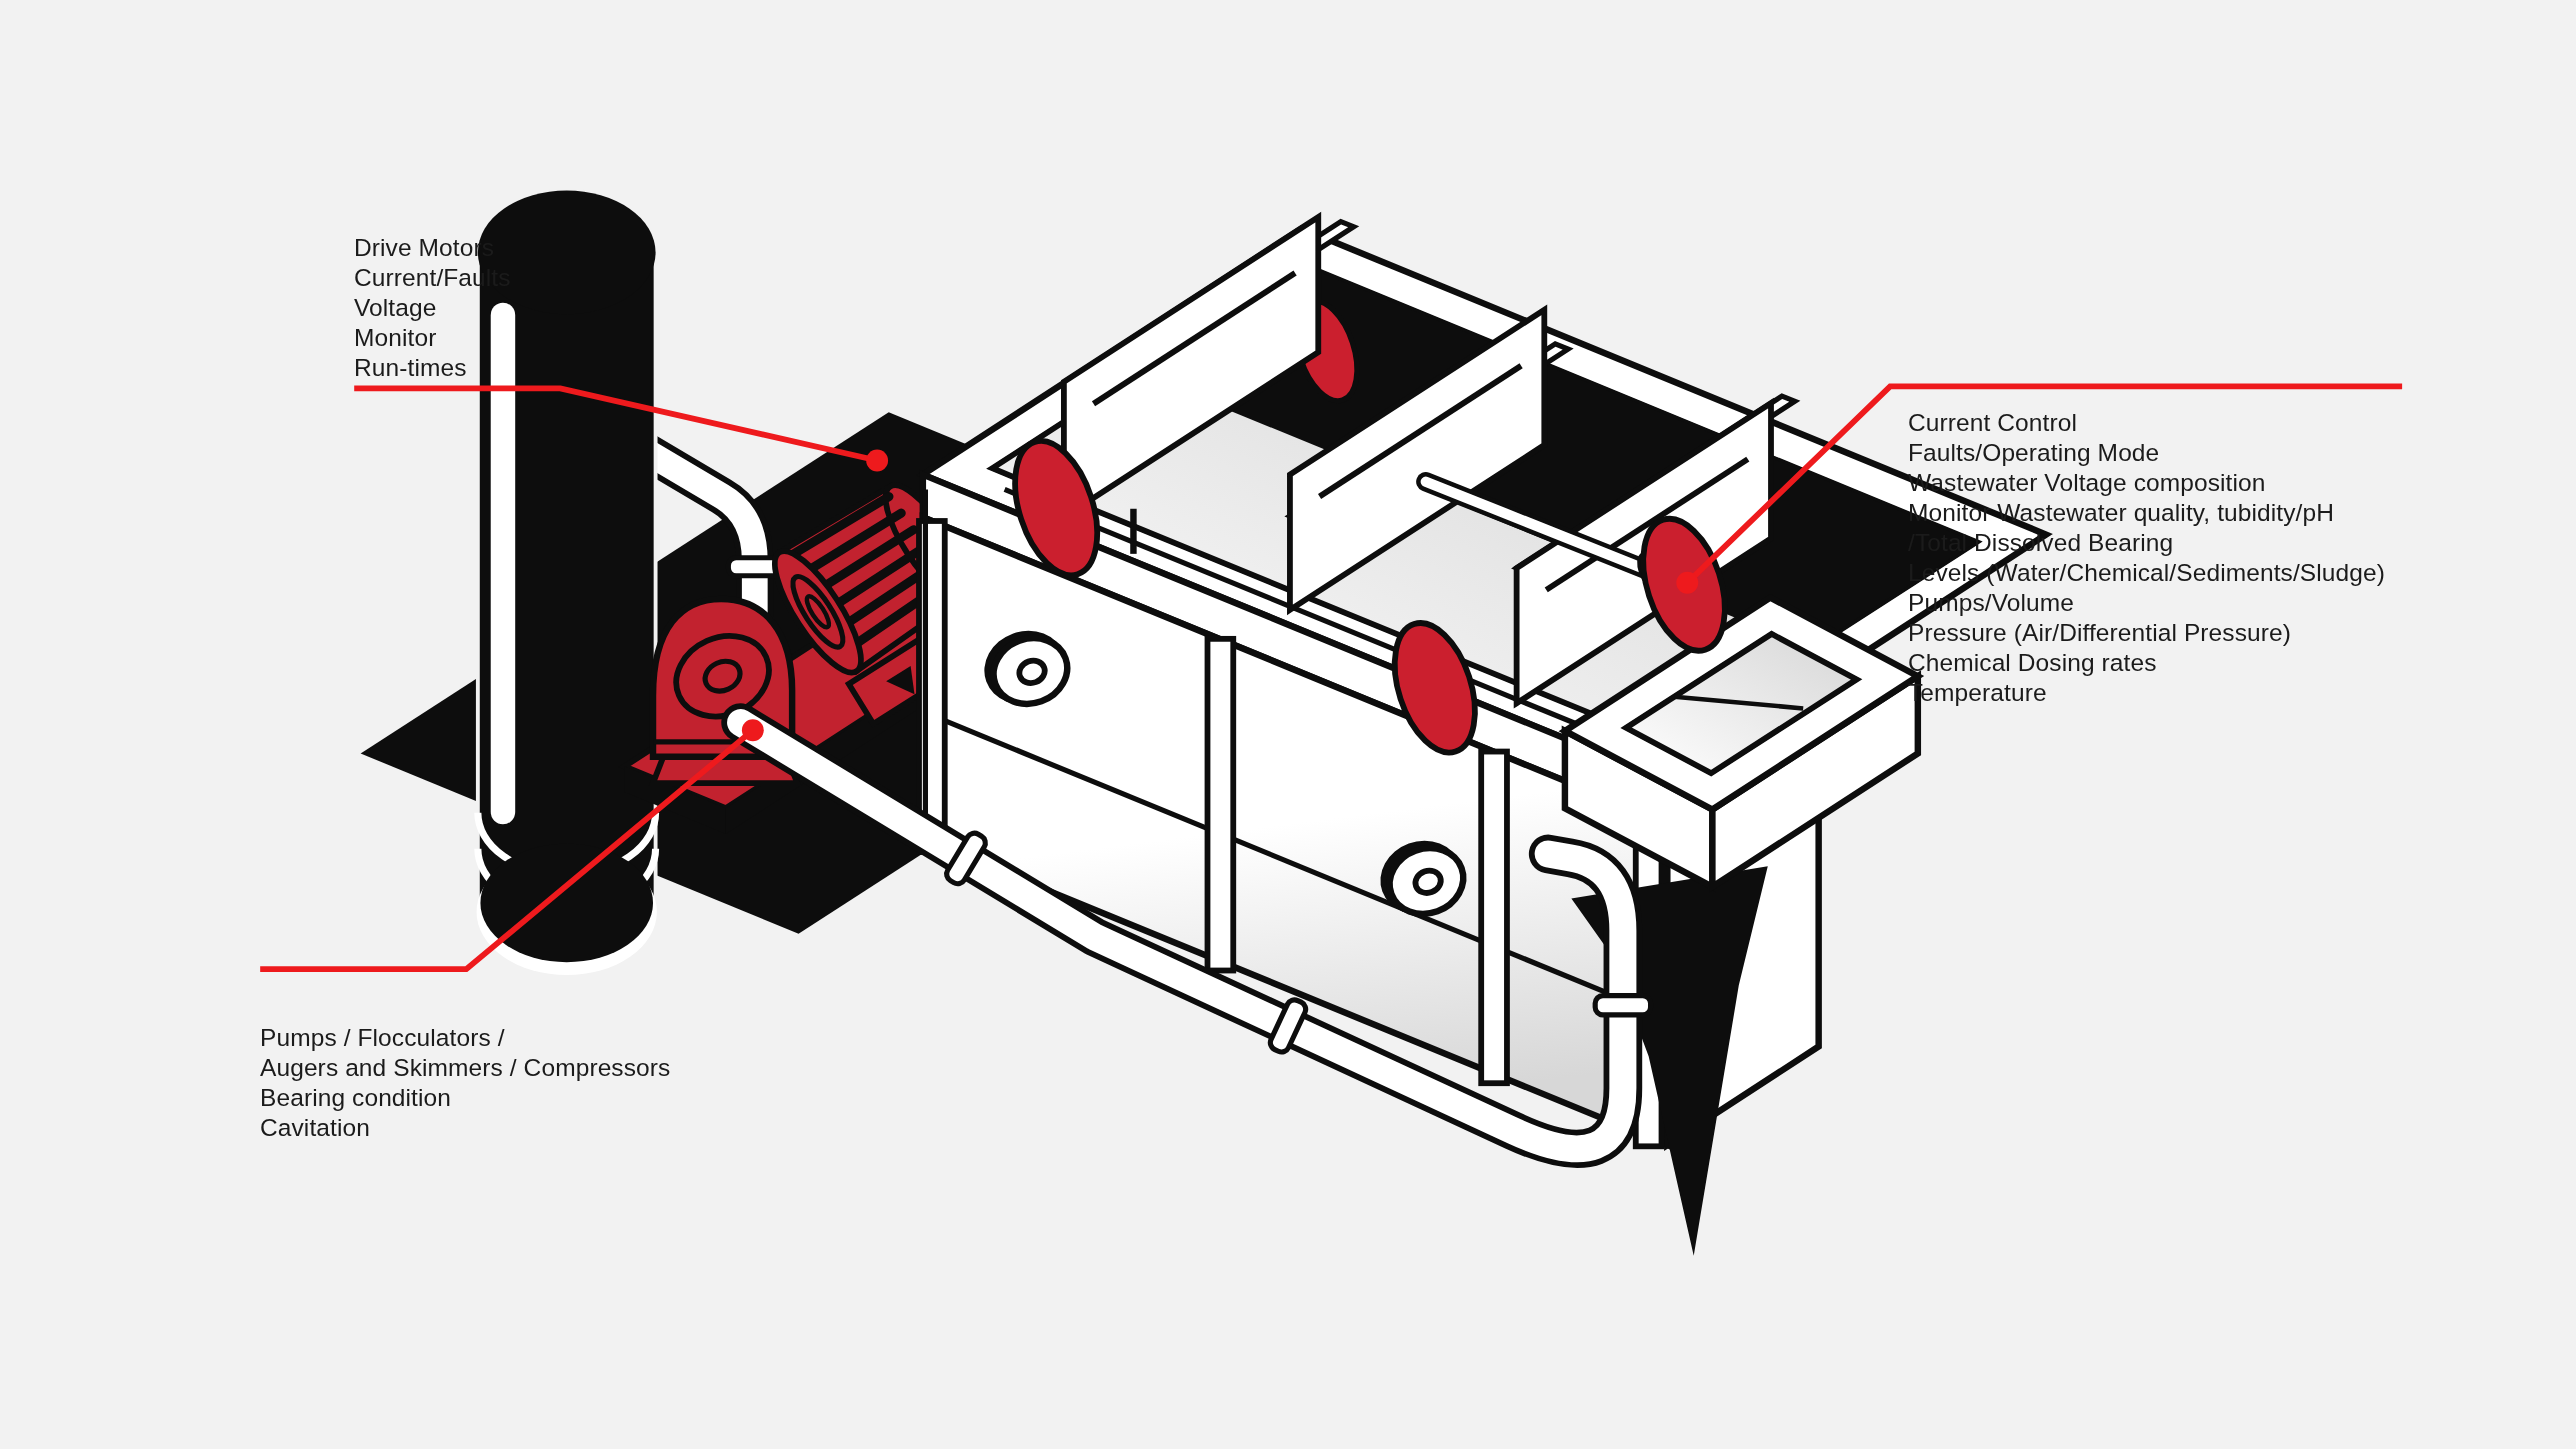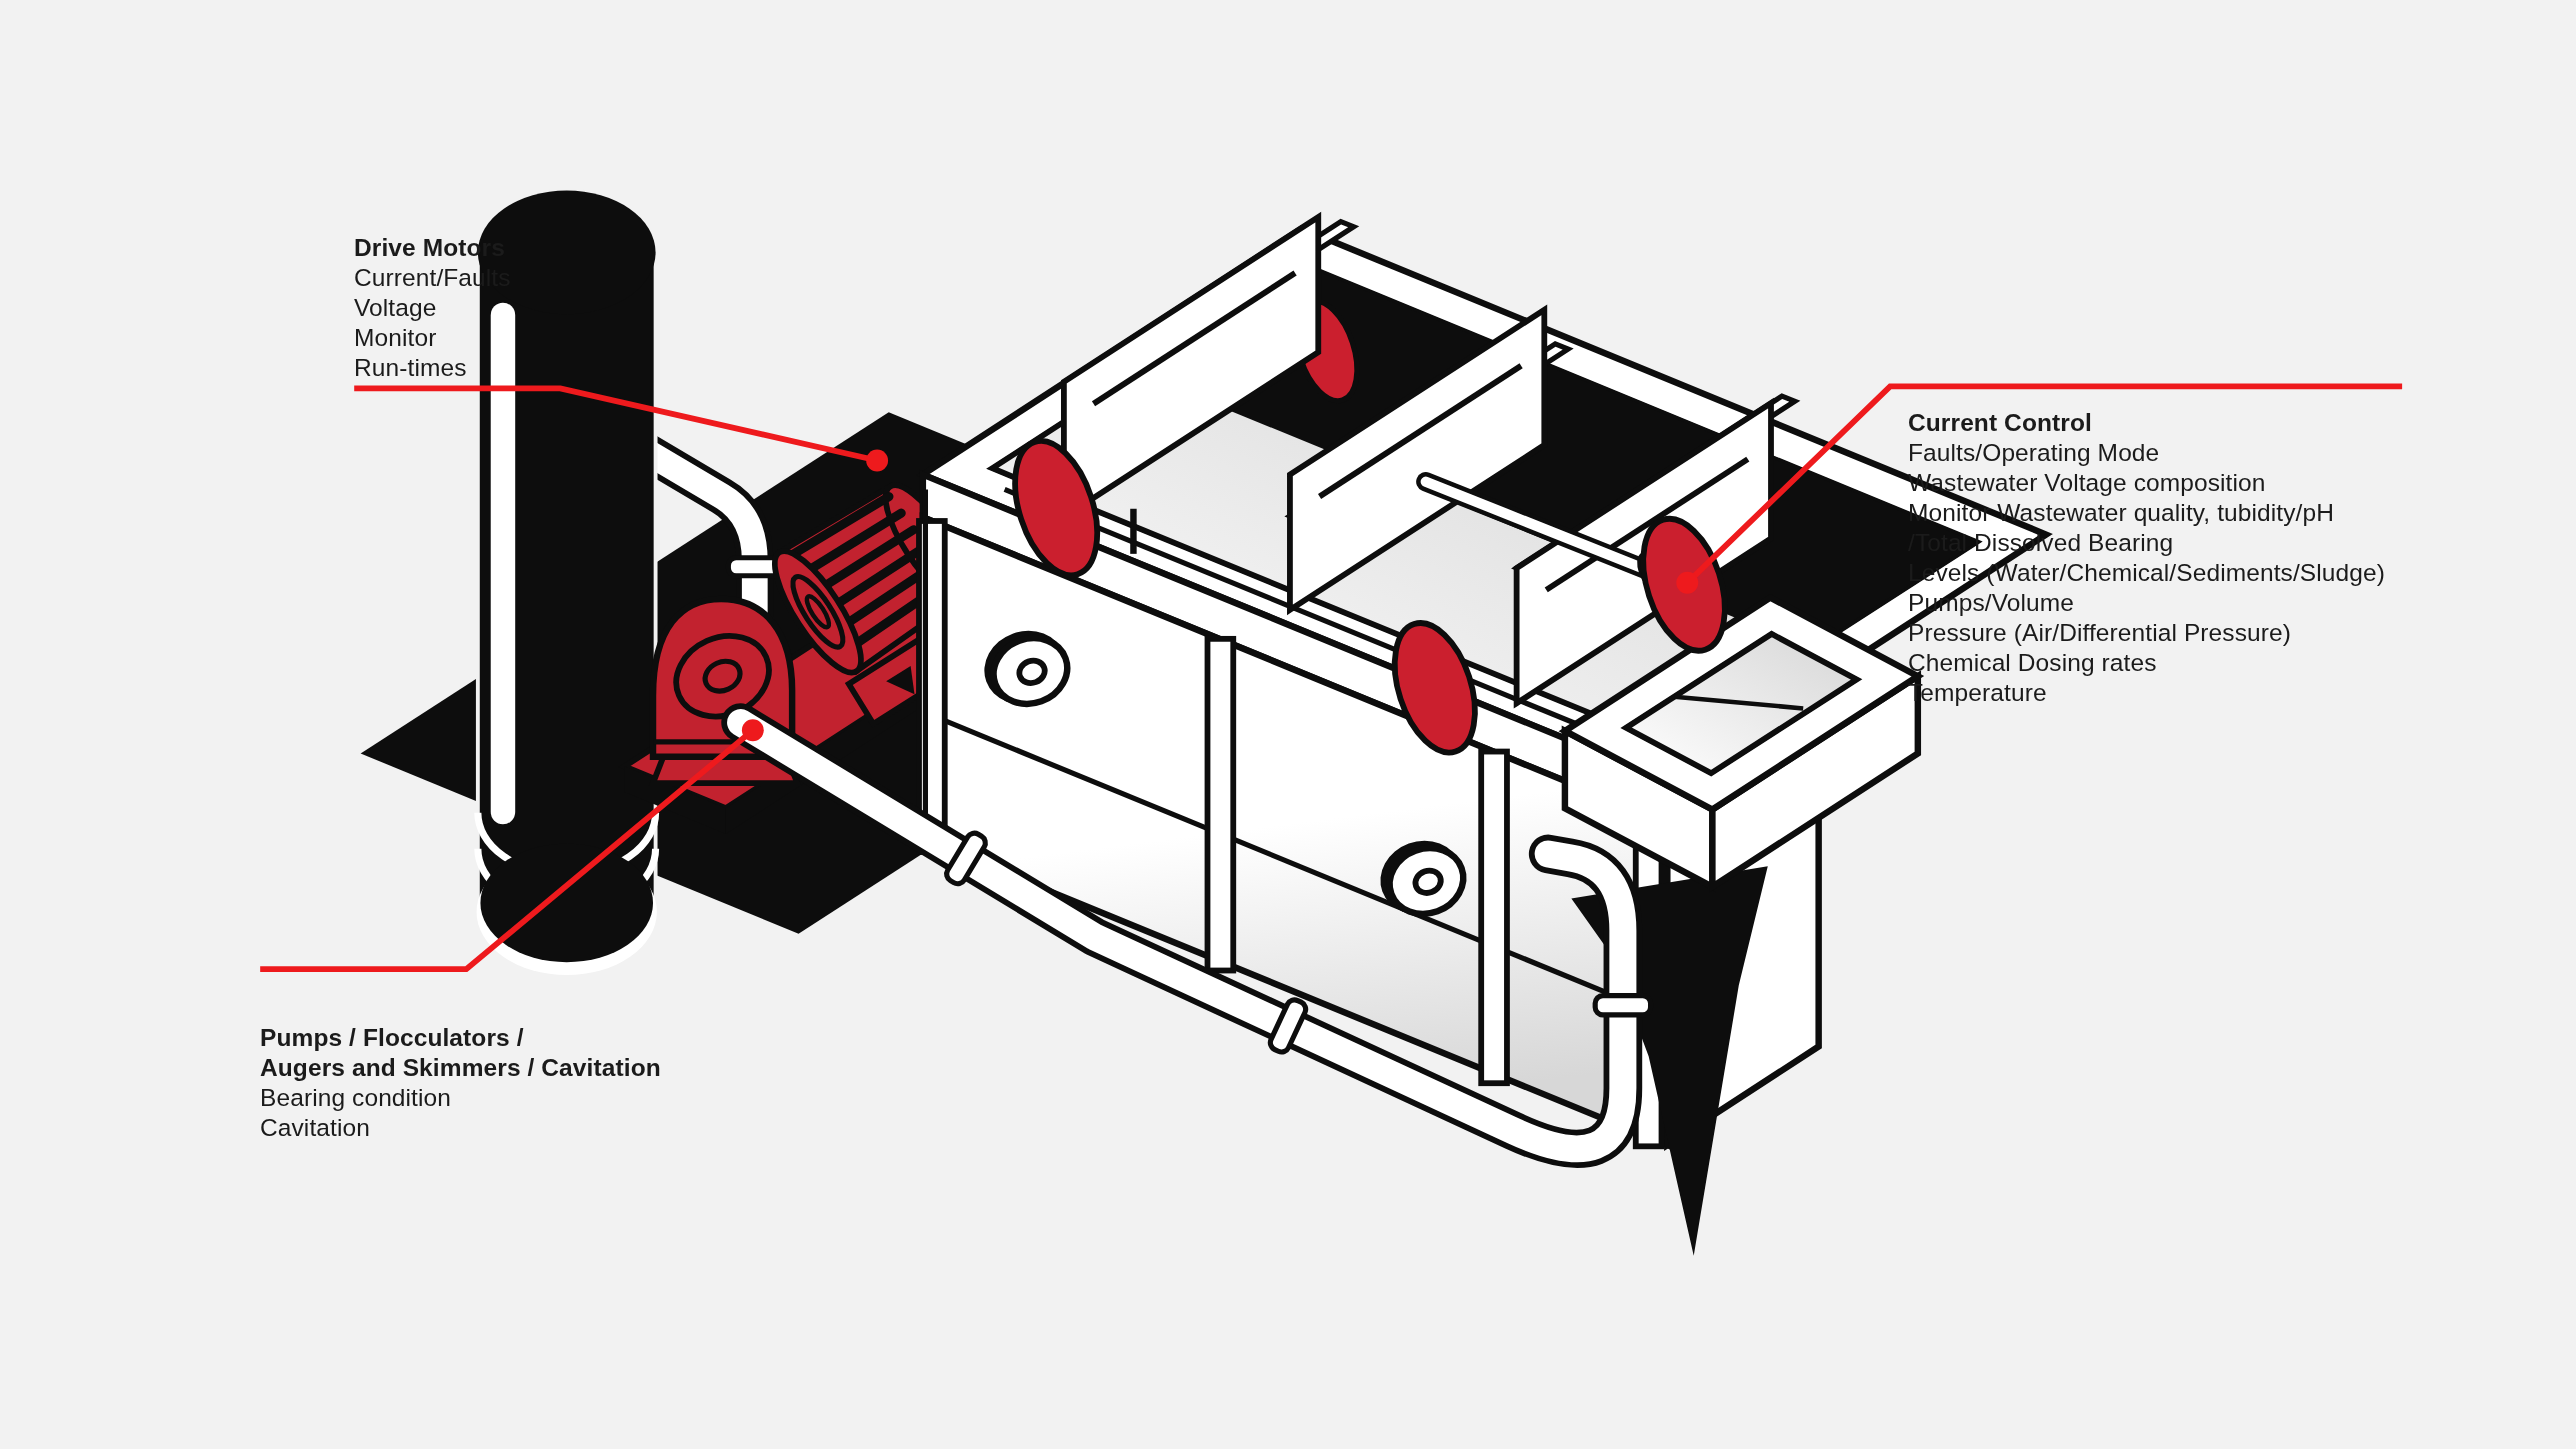--- a/index.html
+++ b/index.html
@@ -11,21 +11,21 @@
   }
   #scene{position:absolute;left:0;top:0;width:2576px;height:1449px;}
   .callout-label{
     position:absolute;
     color:#1b1b1b;
     font-size:24.5px;
     line-height:30px;
     letter-spacing:0.1px;
     white-space:nowrap;
   }
-  .callout-label .t{font-weight:700;}
+  .callout-label .t{font-weight:400;}
 </style>
 </head>
 <body>
 
 <svg id="scene" viewBox="0 0 4000 2250">
   <defs>
     <linearGradient id="gWall" x1="0" y1="0" x2="0.15" y2="1">
       <stop offset="0" stop-color="#ffffff"></stop>
       <stop offset="0.55" stop-color="#ffffff"></stop>
       <stop offset="1" stop-color="#d7d7d7"></stop>
@@ -203,21 +203,21 @@
 <div class="callout-label" style="left:354px;top:233px;">
   <div class="t">Drive Motors</div>
   <div>Current/Faults</div>
   <div>Voltage</div>
   <div>Monitor</div>
   <div>Run-times</div>
 </div>
 
 <div class="callout-label" style="left:260px;top:1023px;">
   <div class="t">Pumps / Flocculators /</div>
-  <div class="t">Augers and Skimmers / Cavitation</div>
+  <div class="t">Augers and Skimmers / Compressors</div>
   <div>Bearing condition</div>
   <div>Cavitation</div>
 </div>
 
 <div class="callout-label" style="left:1908px;top:408px;">
   <div class="t">Current Control</div>
   <div>Faults/Operating Mode</div>
   <div>Wastewater Voltage composition</div>
   <div>Monitor Wastewater quality, tubidity/pH</div>
   <div>/Total Dissolved Bearing</div>

